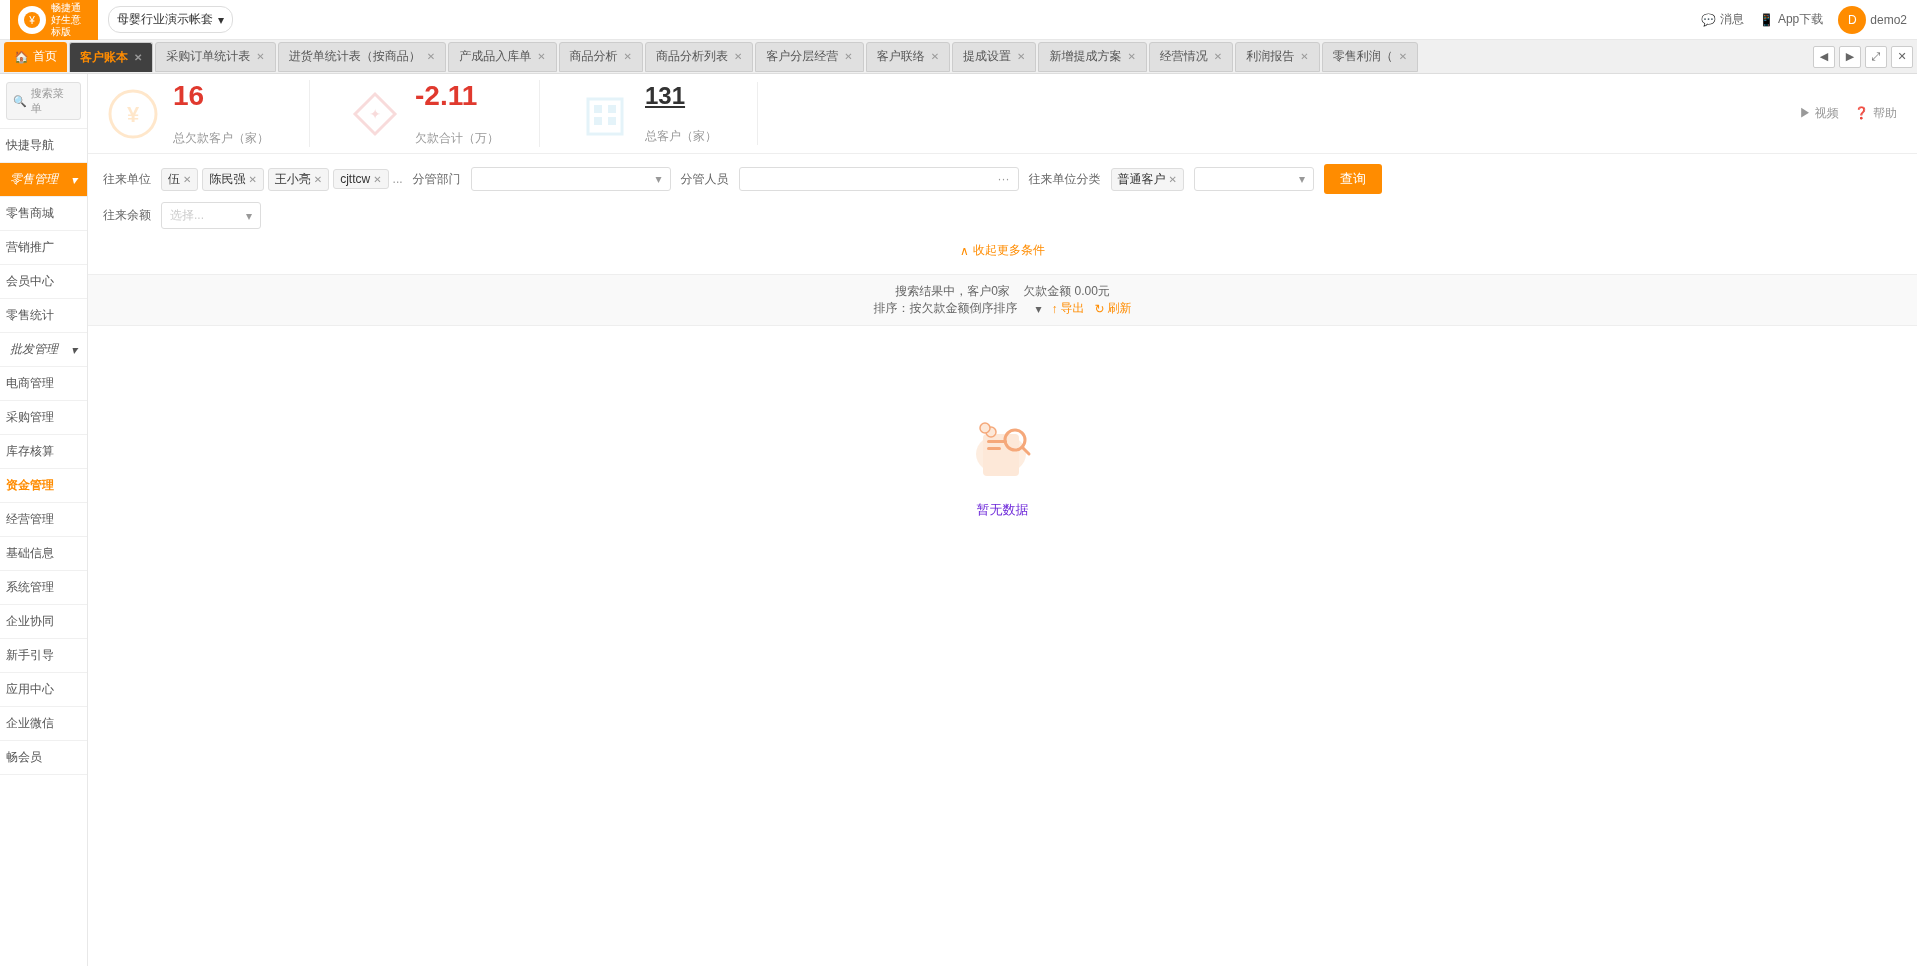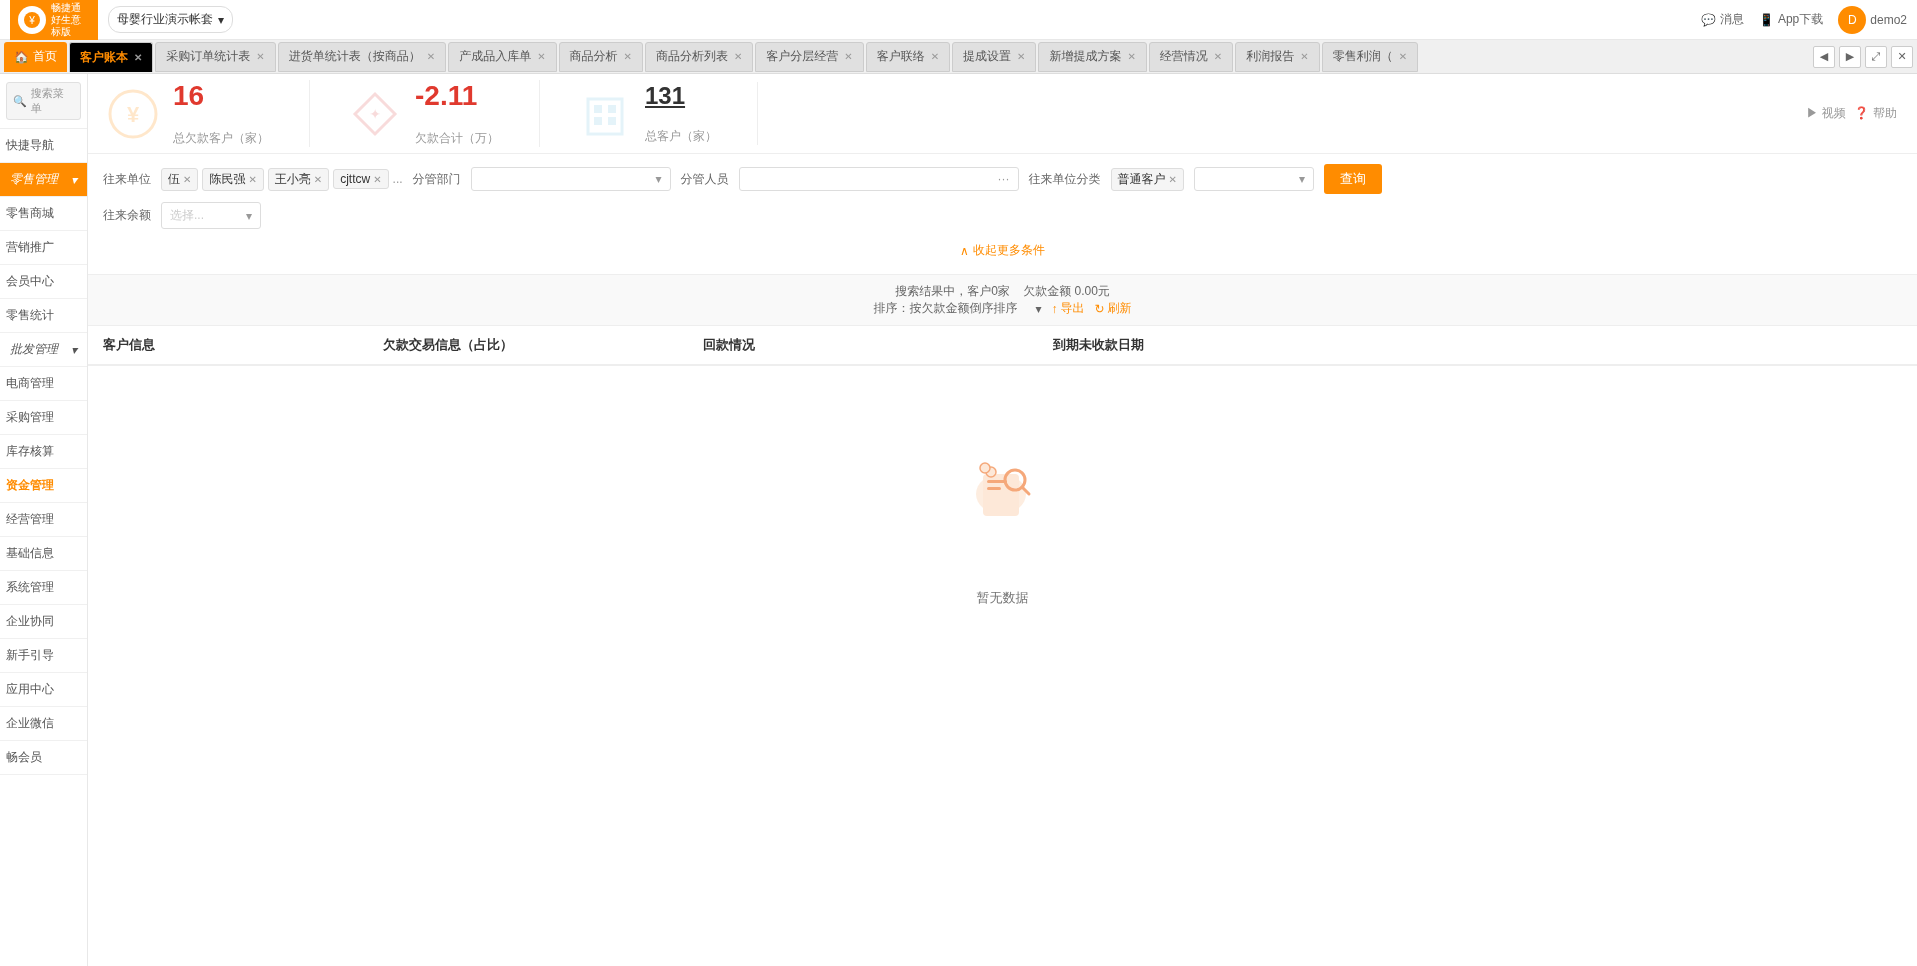--- a/index.html
+++ b/index.html
@@ -97,21 +97,21 @@
       font-size: 12px;
       color: #555;
       cursor: pointer;
       white-space: nowrap;
       gap: 4px;
       background: #e0e0e0;
       margin-right: 2px;
       border: 1px solid #ccc;
     }
     .tab.active {
-      background: #000000;
+      background: #404040;
       color: #ff8c00;
       font-weight: bold;
       border-bottom: none;
     }
     .tab.home {
       background: #ff8c00;
       color: white;
       border: none;
     }
     .tab .close-x {
@@ -232,21 +232,21 @@
       font-size: 28px;
       font-weight: bold;
     }
     .stat-value.red { color: #e0392e; }
     .stat-value.black { color: #333; font-size: 24px; }
     .stat-label { font-size: 12px; color: #999; margin-top: 18px; }
     .stat-value.underlined { text-decoration: underline; }
     .stats-bar-right {
       margin-left: auto;
       display: flex;
-      gap: 9px;
+      gap: 16px;
       font-size: 12px;
       color: #999;
     }
     .stats-bar-right span { cursor: pointer; }
 
     
     .filter-bar {
       background: white;
       border-bottom: 1px solid #eee;
       padding: 10px 15px;
@@ -372,21 +372,21 @@
       align-items: center;
       justify-content: center;
       padding: 80px 0;
       color: #ccc;
     }
     .empty-icon {
       width: 80px;
       height: 80px;
       margin-bottom: 15px;
     }
-    .empty-text { font-size: 13px; color: #737373; margin-top: 48px; }
+    .empty-text { font-size: 13px; color: #6d28d9; }
 
     
     .query-btn {
       background: #ff8c00;
       color: white;
       border: none;
       border-radius: 3px;
       padding: 6px 16px;
       font-size: 13px;
       cursor: pointer;
@@ -700,26 +700,20 @@
           <span>导出</span>
         </div>
         <div class="action-btn">
           <span>↻</span>
           <span>刷新</span>
         </div>
       </div>
     </div>
 
     <div class="table-area">
-      <div class="table-header">
-        <div class="col-customer">客户信息</div>
-        <div class="col-debt">欠款交易信息（占比）</div>
-        <div class="col-repay">回款情况</div>
-        <div class="col-due">到期未收款日期</div>
-      </div>
 
       <div class="empty-state">
         <div class="empty-icon">
           <svg width="80" height="80" viewBox="0 0 80 80">
 
             <ellipse cx="38" cy="48" rx="25" ry="20" fill="#fde8d8" opacity="0.8"></ellipse>
             <rect x="20" y="28" width="36" height="42" rx="4" fill="#fde8d8"></rect>
             <rect x="24" y="34" width="20" height="3" rx="1.5" fill="#f5a87a"></rect>
             <rect x="24" y="41" width="14" height="3" rx="1.5" fill="#f5a87a"></rect>
             <circle cx="52" cy="34" r="10" fill="none" stroke="#f5a87a" stroke-width="3"></circle>

